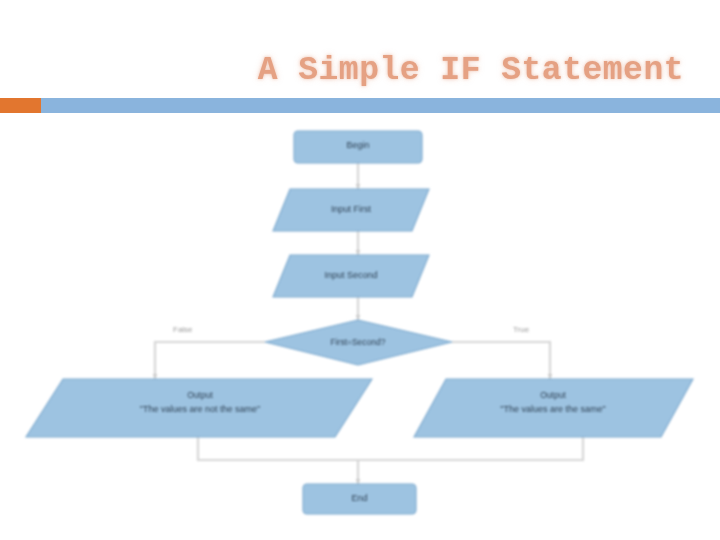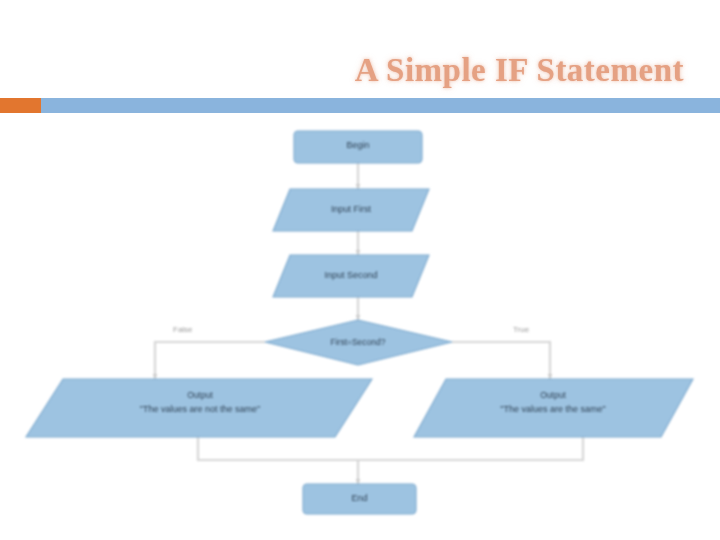--- a/index.html
+++ b/index.html
@@ -28,21 +28,21 @@
     position: absolute;
     left: 0;
     top: 52px;
     width: 720px;
     height: 56px;
   }
   #slide-title {
     position: absolute;
     right: 36px;
     top: 0;
-    font-family: Liberation Serif, serif;
+    font-family: Liberation Mono, monospace;
     font-size: 33px;
     font-weight: bold;
     letter-spacing: 0.5px;
     color: #e5a183;
     white-space: nowrap;
     text-shadow: 0 0 3px rgba(229,161,131,0.55),
                  0 0 6px rgba(229,161,131,0.35);
     filter: blur(0.6px);
   }
 

